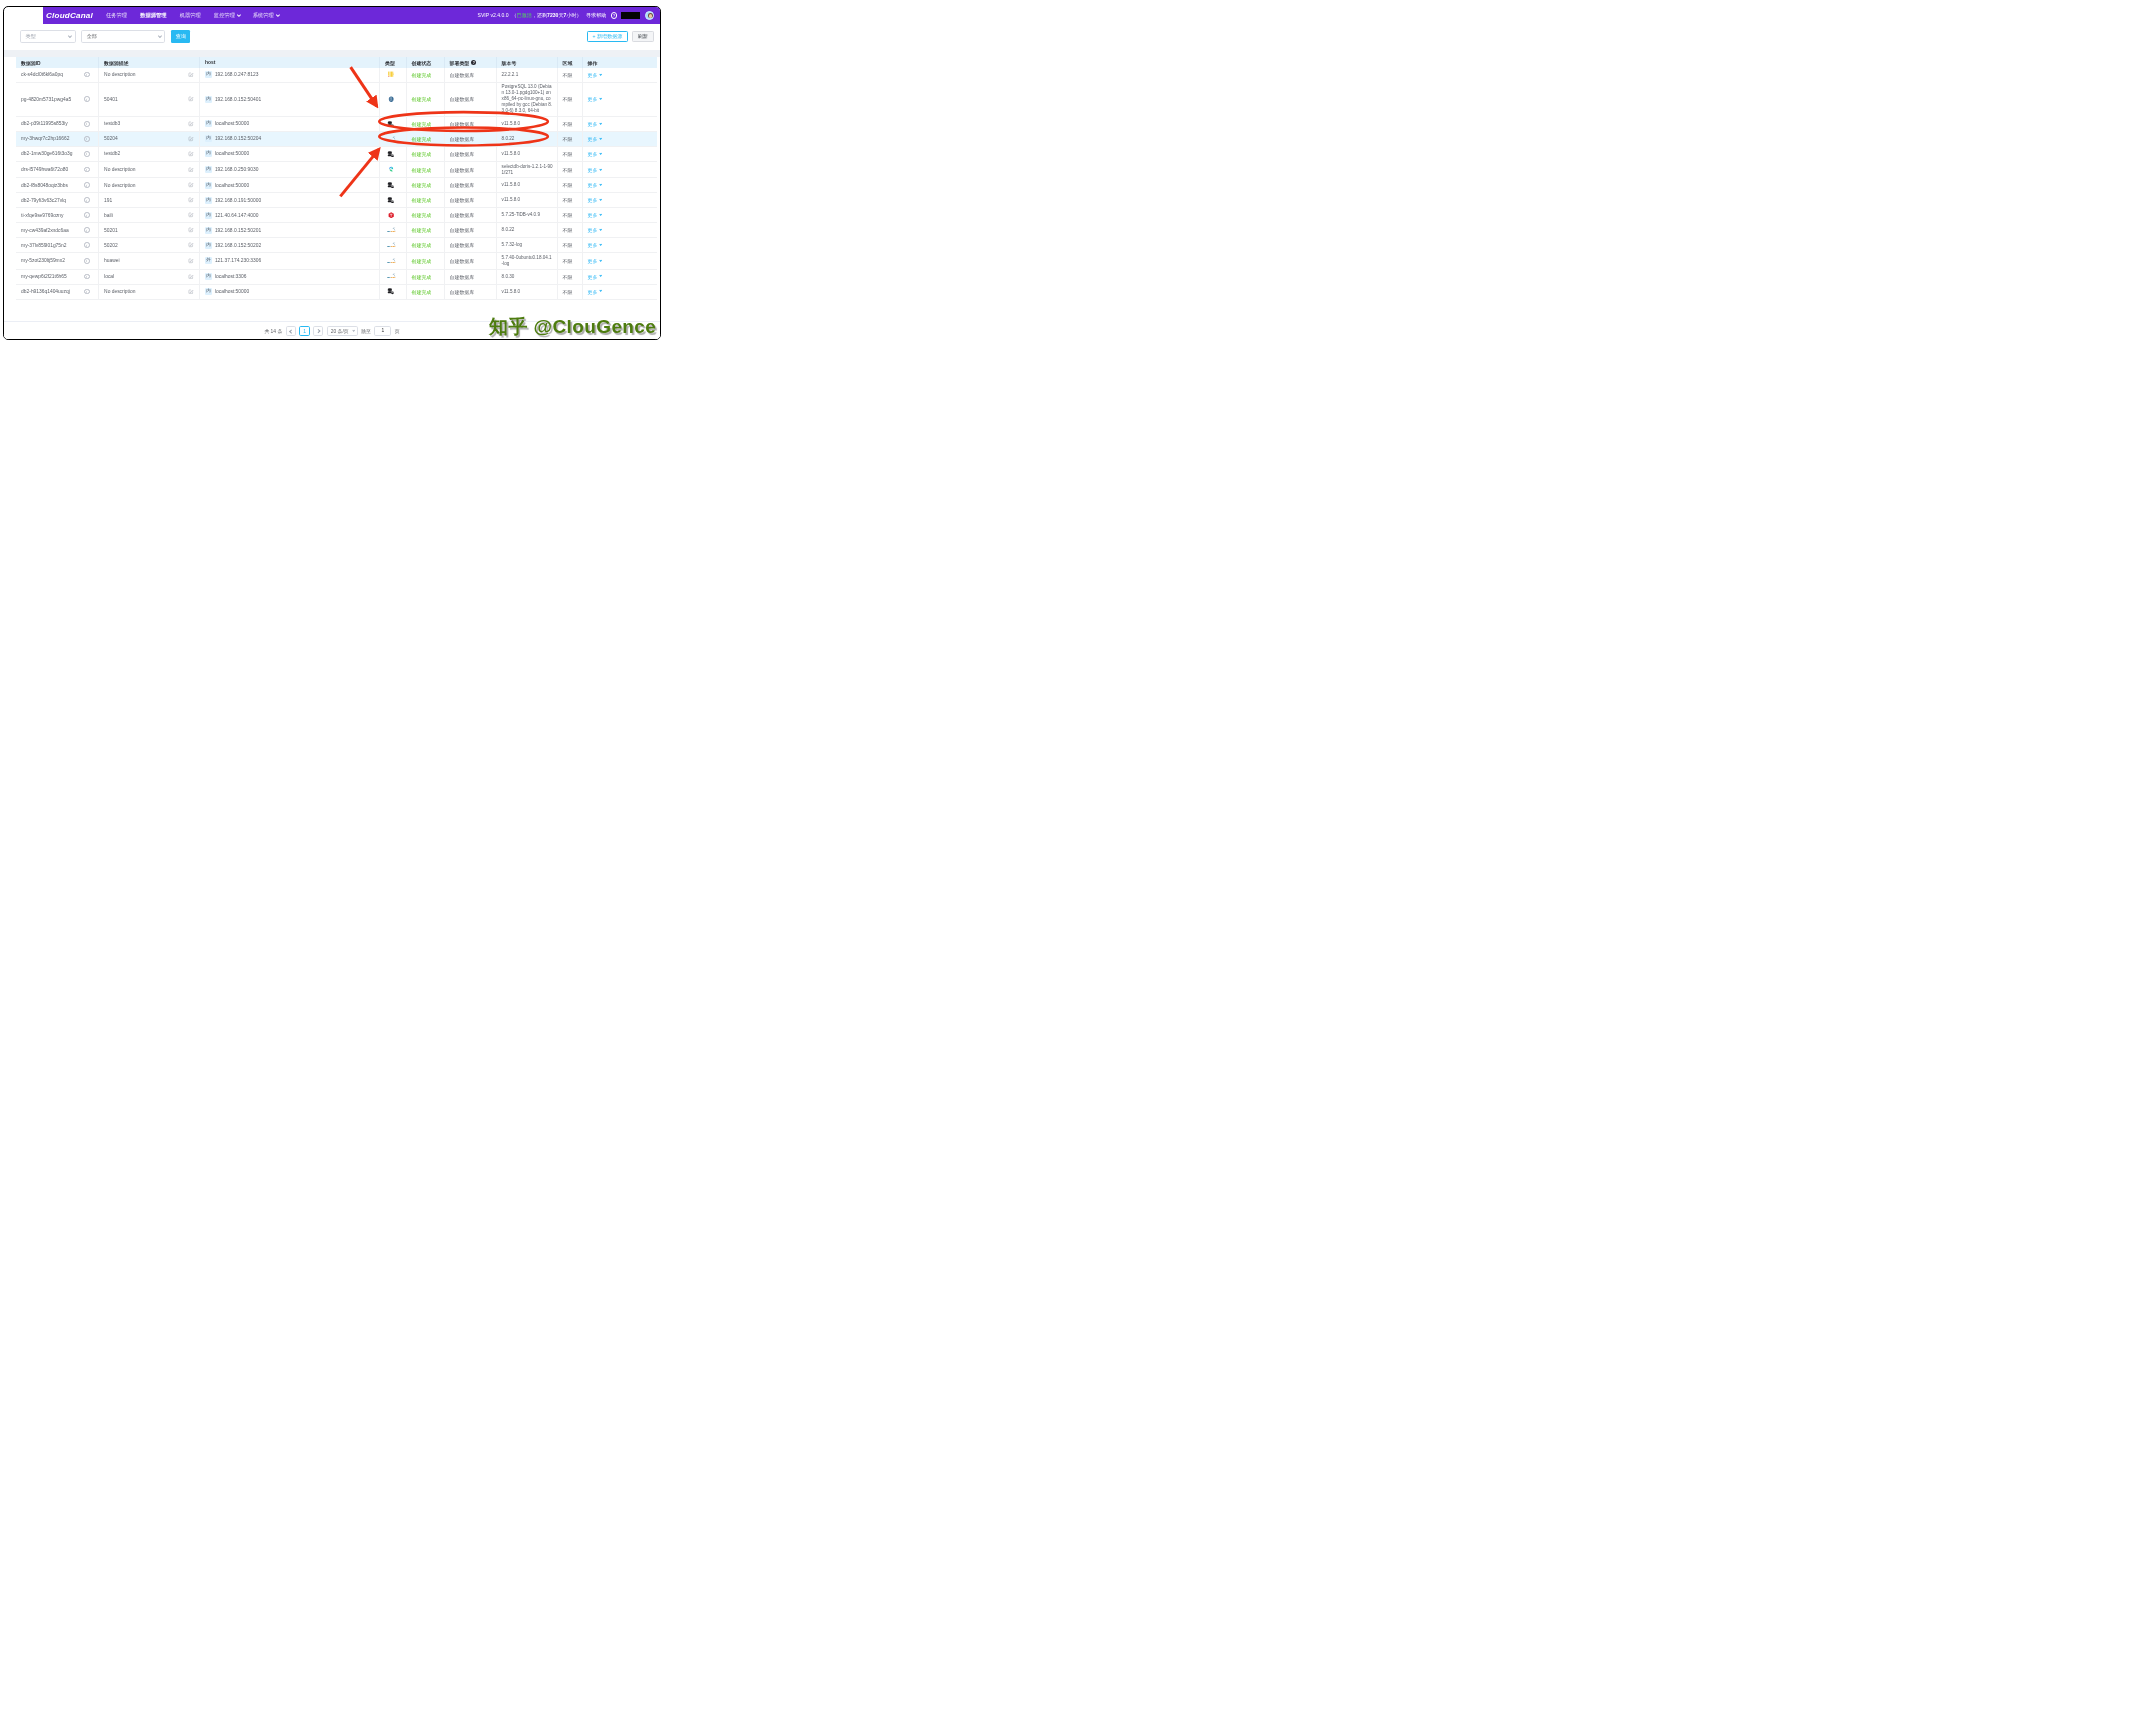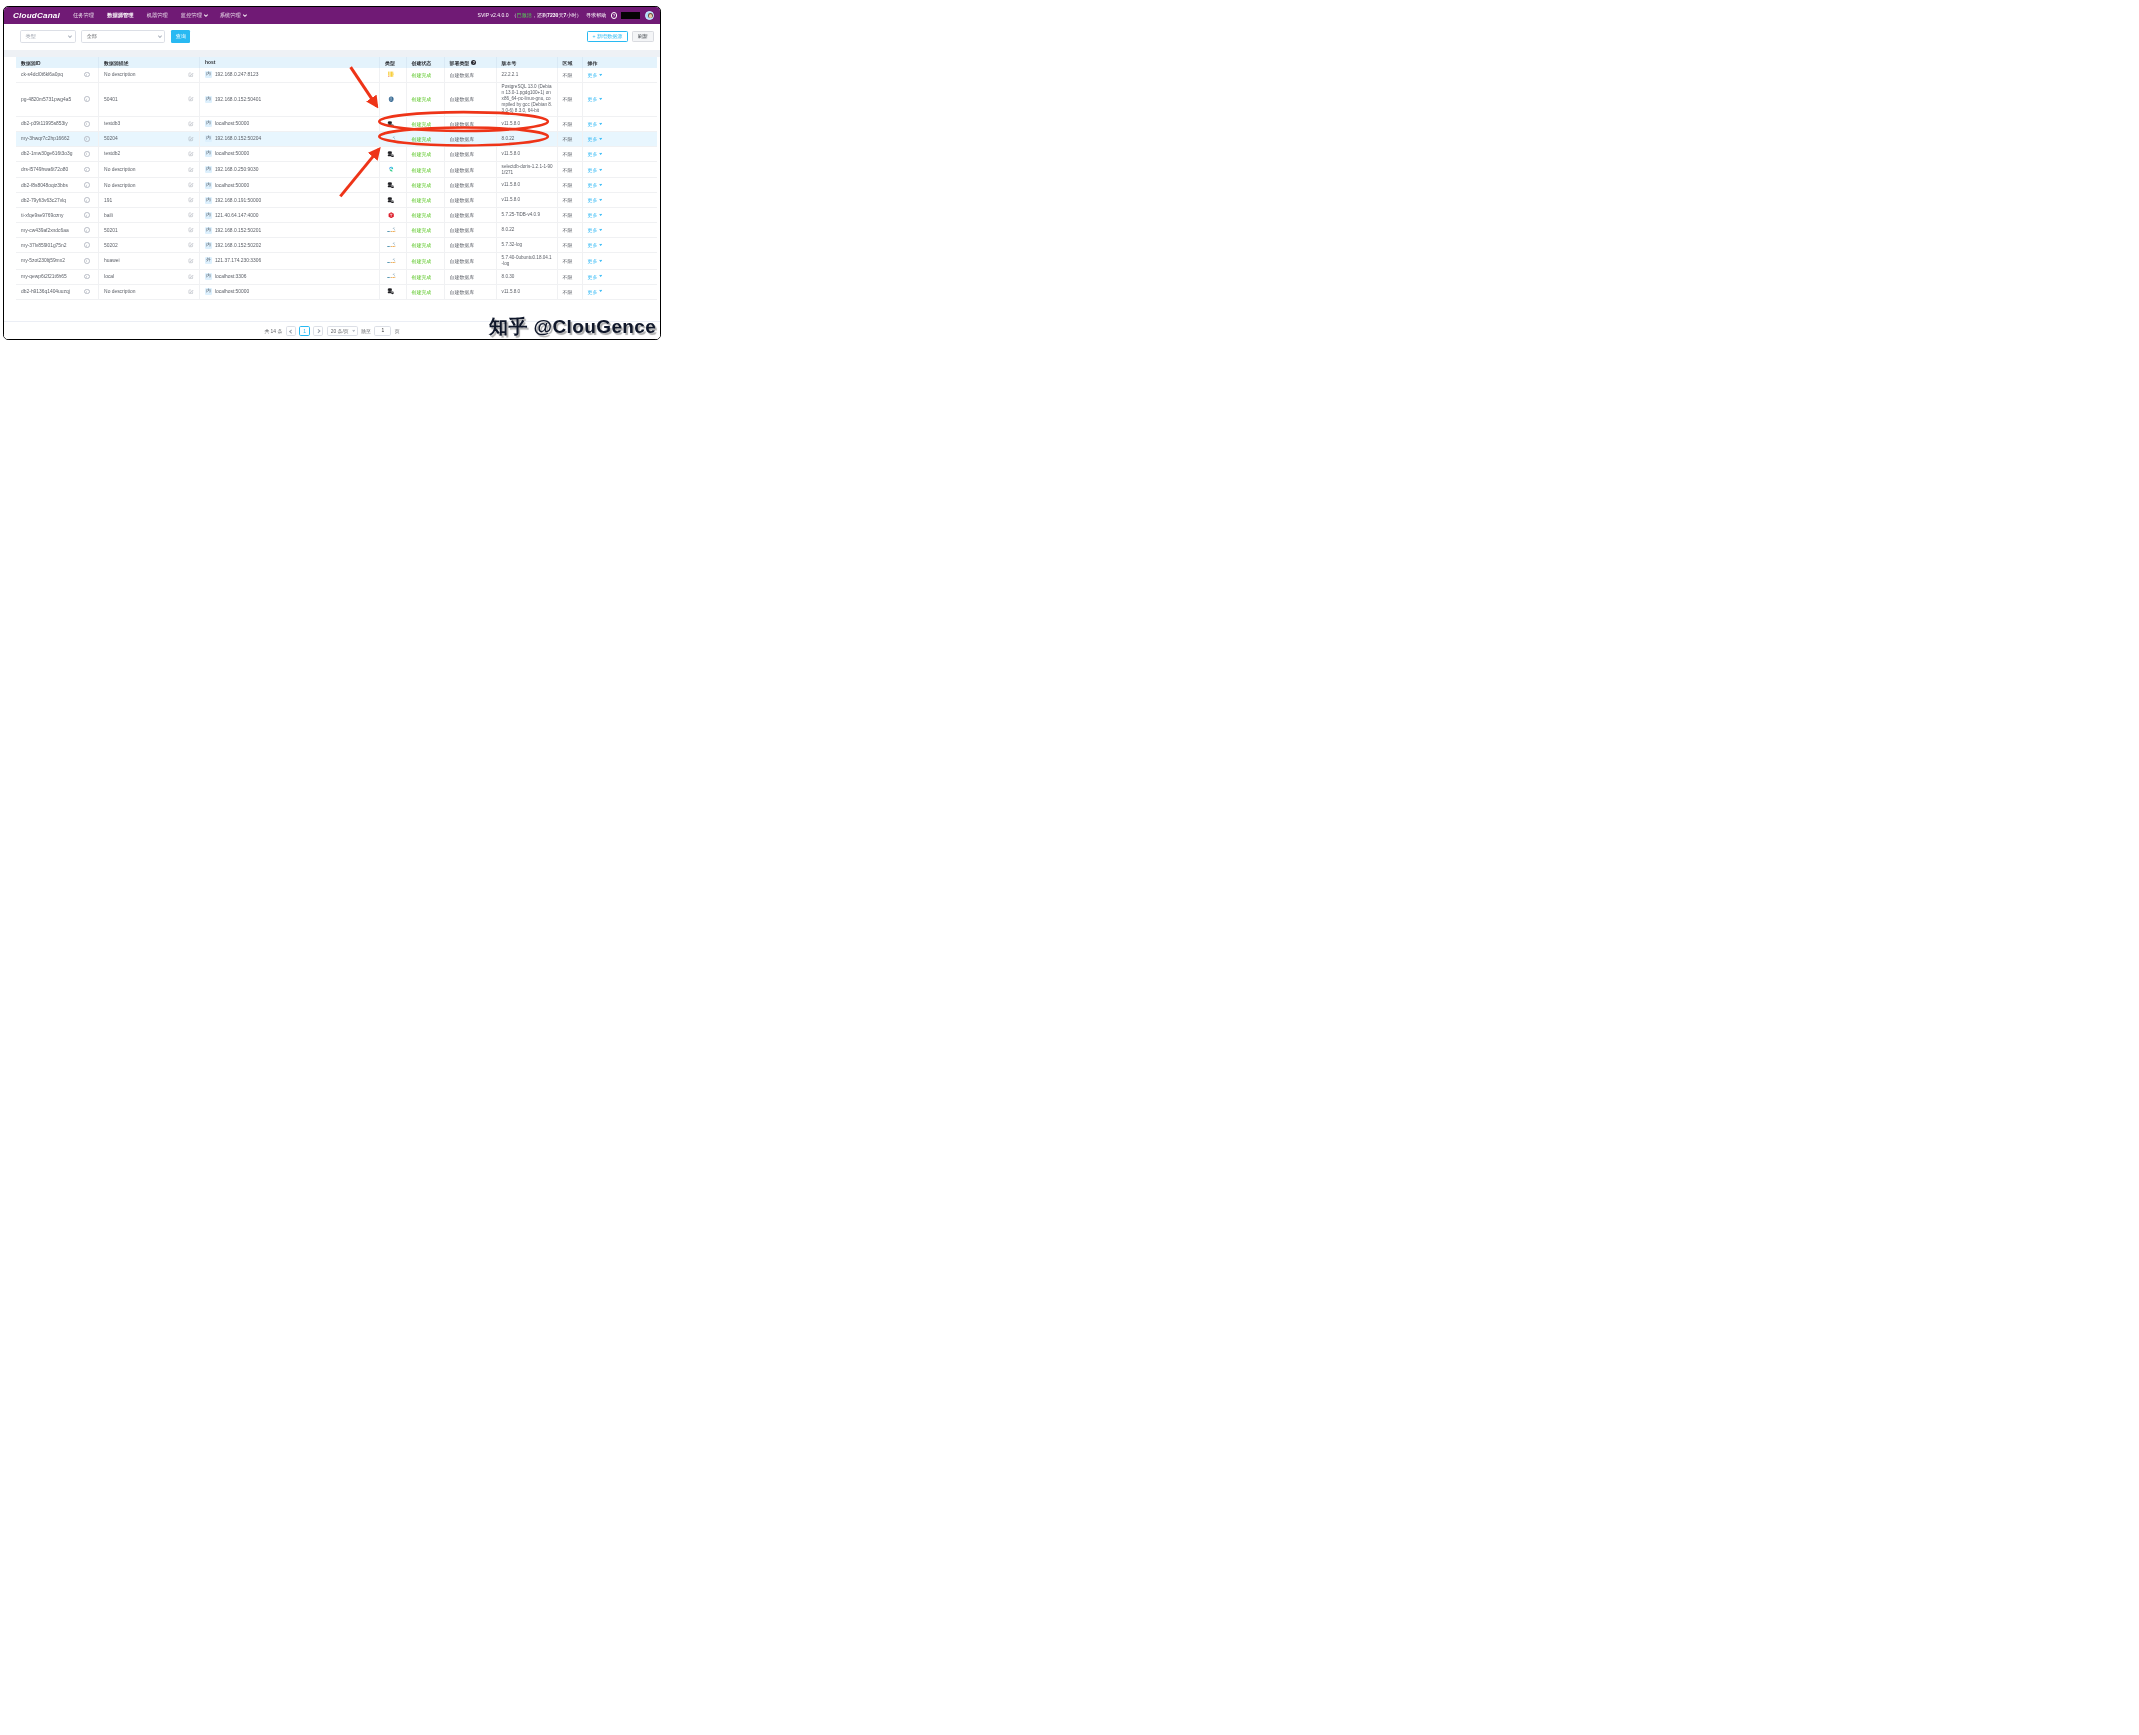--- a/index.html
+++ b/index.html
@@ -6,22 +6,22 @@
   html,body { width:670px; height:347px; background:#fff; overflow:hidden;
     font-family:"Liberation Sans","DejaVu Sans",sans-serif; }
   body { position:relative; }
 
   
   .window { position:absolute; left:3px; top:6.4px; width:658px; height:334px;
     border:1.3px solid #000; border-radius:5.1px; background:#fff; overflow:hidden;
     display:flex; flex-direction:column; }
 
   
-  .topbar { height:16.3px; background:#701a75; display:flex; align-items:center;
-    padding:0 6px 0 9px; flex:0 0 auto; color:#fff; }
+  .topbar { height:16.3px; background:#6d28d9; display:flex; align-items:center;
+    padding:0 6px 0 3px; flex:0 0 auto; color:#fff;margin-left:39px; }
   .logo { font-size:8.1px; font-weight:bold; letter-spacing:0.2px; margin-right:13px; font-style:italic; }
   .nav { display:flex; align-items:center; gap:13px; }
   .nav-item { font-size:5.3px; color:rgba(255,255,255,.93); cursor:pointer; display:flex; align-items:center; gap:2.1px; white-space:nowrap; }
   .nav-item.active { font-weight:bold; color:#fff; }
   .chev { display:inline-block; width:2.6px; height:2.6px; border-right:0.6px solid currentColor;
     border-bottom:0.6px solid currentColor; transform:rotate(45deg) translateY(-0.9px); }
   .topbar-right { margin-left:auto; display:flex; align-items:center; gap:4.3px; font-size:5.1px; white-space:nowrap; }
   .svip b { font-weight:bold; }
   .svip .act { color:#52e452; }
   .help-icon { width:6.4px; height:6.4px; border:0.5px solid #fff; border-radius:50%;
@@ -87,21 +87,21 @@
   .chev-r { transform:rotate(-45deg) translateY(-0.4px); }
   .pgbtn.cur { border-color:#28b9f2; color:#28b9f2; font-size:5.1px; }
   .pagesize { width:31px; height:10.3px; border:0.4px solid #dcdfe6; border-radius:1.7px; background:#fff;
     display:inline-flex; align-items:center; justify-content:space-between; padding:0 3px; cursor:pointer; }
   .pagesize .chev { color:#b0b6c0; width:2.1px; height:2.1px; }
   .jump-input { width:17px; height:10.3px; border:0.4px solid #dcdfe6; border-radius:1.7px; text-align:center;
     font-size:4.9px; color:#303133; font-family:inherit; }
 
   
   .watermark { position:absolute; right:13.7px; bottom:6.8px; font-size:19px; font-weight:bold;
-    color:#0f172a; text-shadow:1.7px 1.7px 0.9px rgba(150,150,150,.8); letter-spacing:0.4px; z-index:40; pointer-events:none; }
+    color:#4d7c0f; text-shadow:1.7px 1.7px 0.9px rgba(150,150,150,.8); letter-spacing:0.4px; z-index:40; pointer-events:none; }
   .overlay { position:absolute; left:0; top:0; width:670px; height:347px; z-index:50; pointer-events:none; }
 </style>
 </head>
 <body>
 
 <div class="window">
 
   <div class="topbar">
     <div class="logo">CloudCanal</div>
     <div class="nav">

